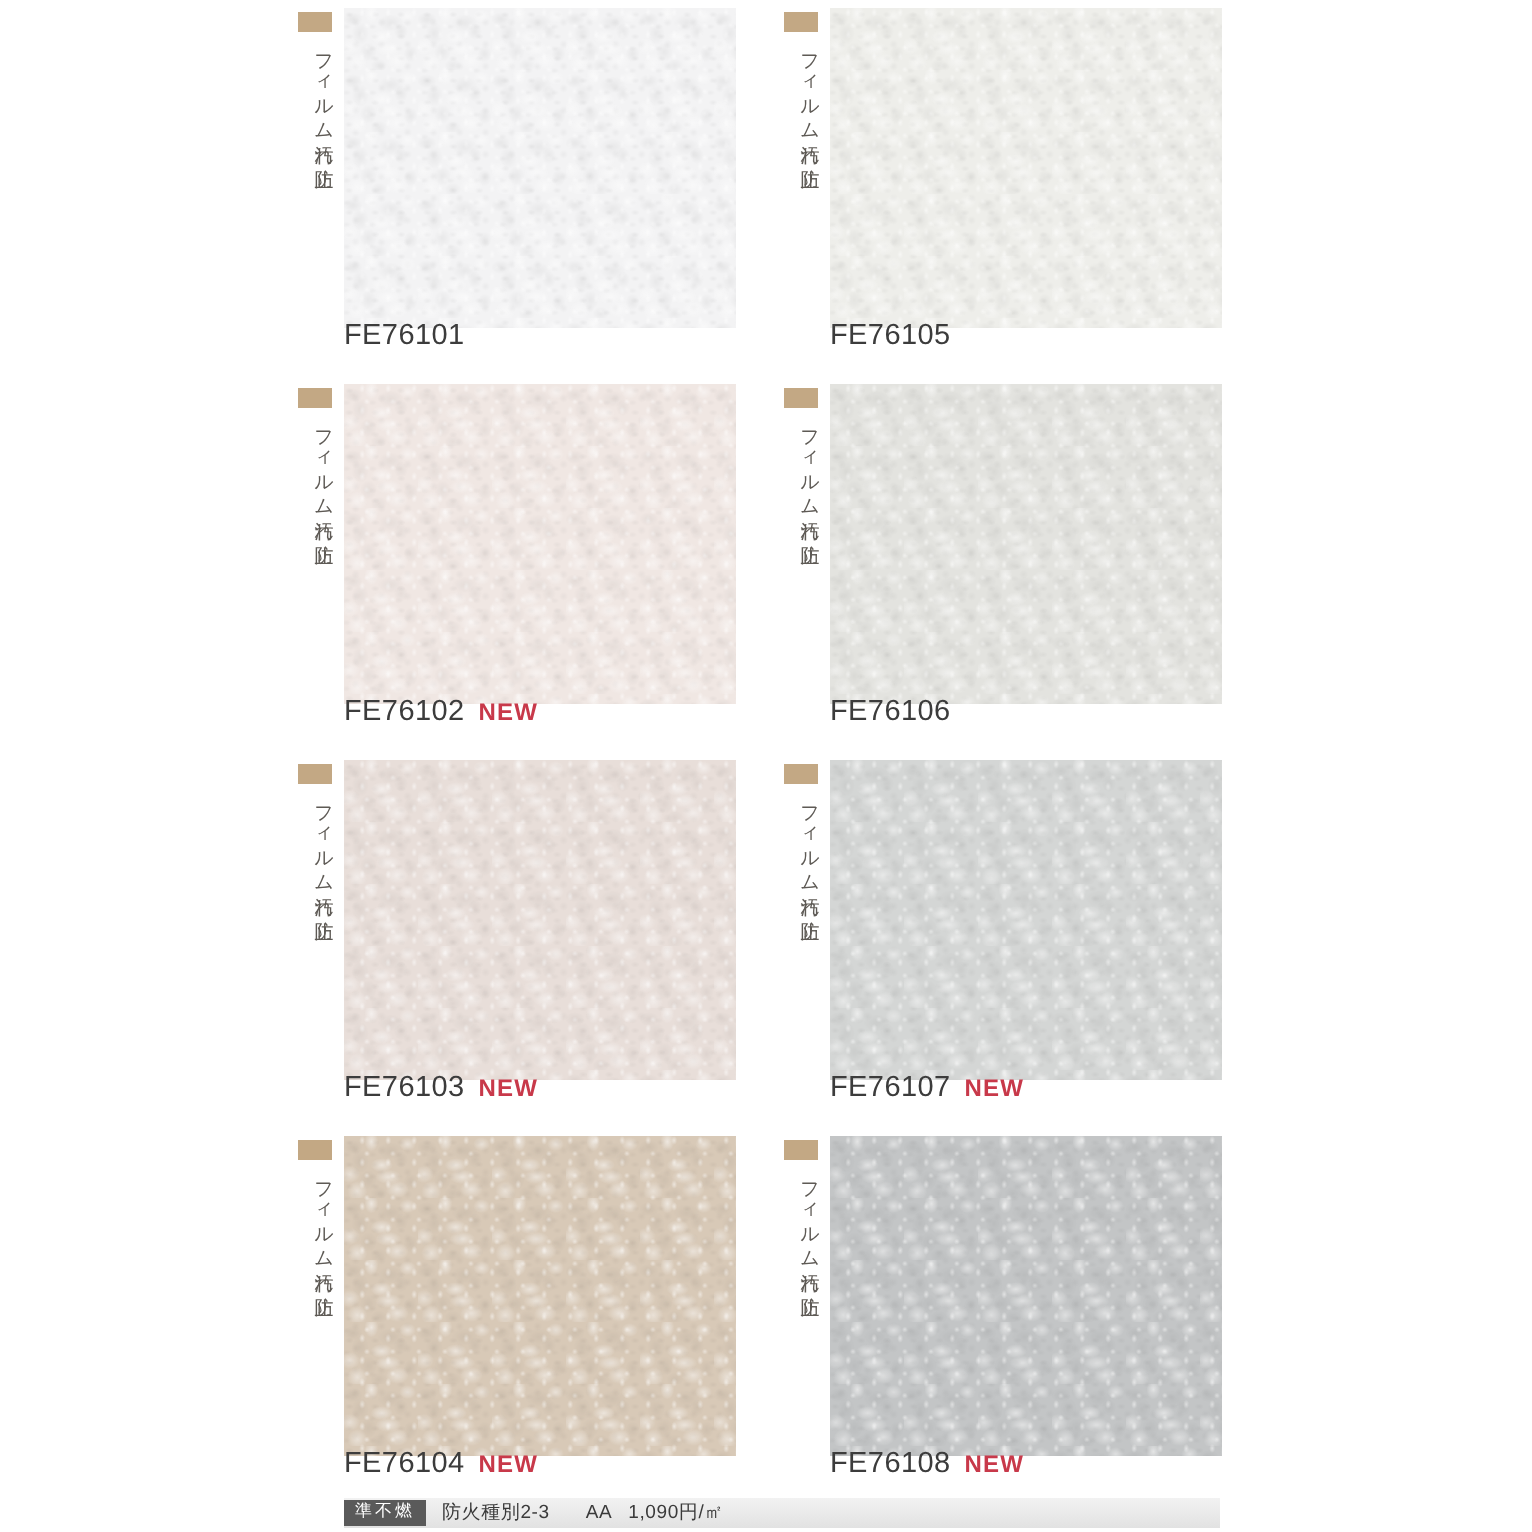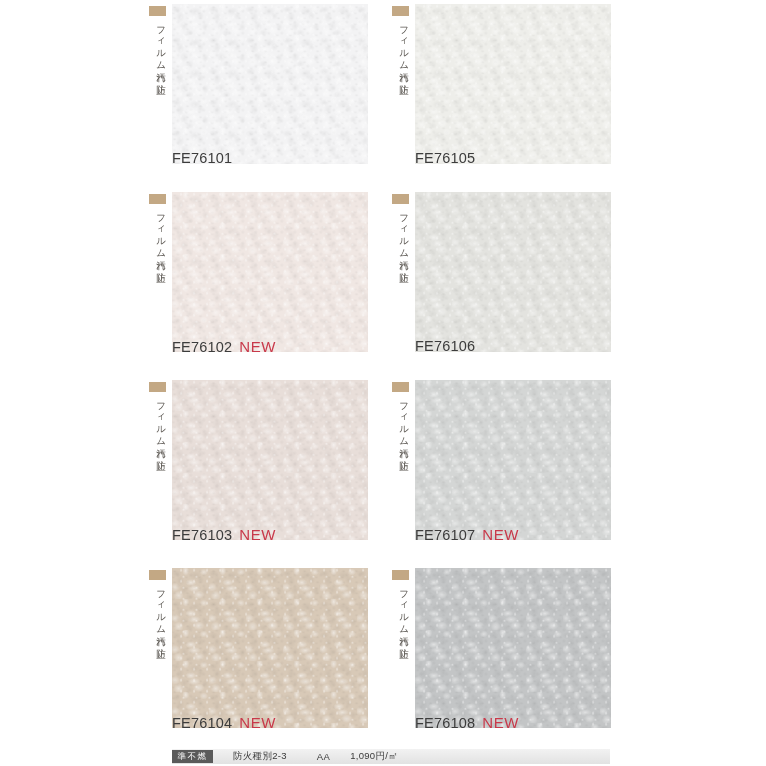--- a/index.html
+++ b/index.html
@@ -129,52 +129,53 @@
       radial-gradient(ellipse 3px 2px at 10% 85%, rgba(0,0,0,0.032), rgba(0,0,0,0) 75%);
     background-size: 13px 11px;
     background-repeat: repeat;
     pointer-events: none;
   }
 
   
   .caption {
     position: absolute;
     left: 27px;
-    top: 150px;
+    top: 160px;
     height: 20px;
     display: flex;
     align-items: baseline;
     gap: 7px;
     white-space: nowrap;
   }
 
   .product-code {
     font-size: 14.5px;
     color: #3c3c3c;
     letter-spacing: 0.2px;
     font-family: "Liberation Sans", sans-serif;
   }
 
   .new-tag {
-    font-size: 15px;
+    font-size: 12px;
     color: #c8394a;
     letter-spacing: 0.6px;
     font-family: "Liberation Sans", sans-serif;
+    font-weight: bold;
   }
 
   
   .spec-bar {
     position: absolute;
     left: 172px;
     top: 749px;
     width: 438px;
     height: 15px;
     display: flex;
     align-items: center;
-    gap: 20px;
+    gap: 8px;
     background: linear-gradient(to bottom, #f2f2f2, #e2e2e2);
   }
 
   .fire-badge {
     width: 41px;
     height: 13px;
     background: #5a5a5a;
     color: #ffffff;
     font-size: 8.5px;
     line-height: 13px;

